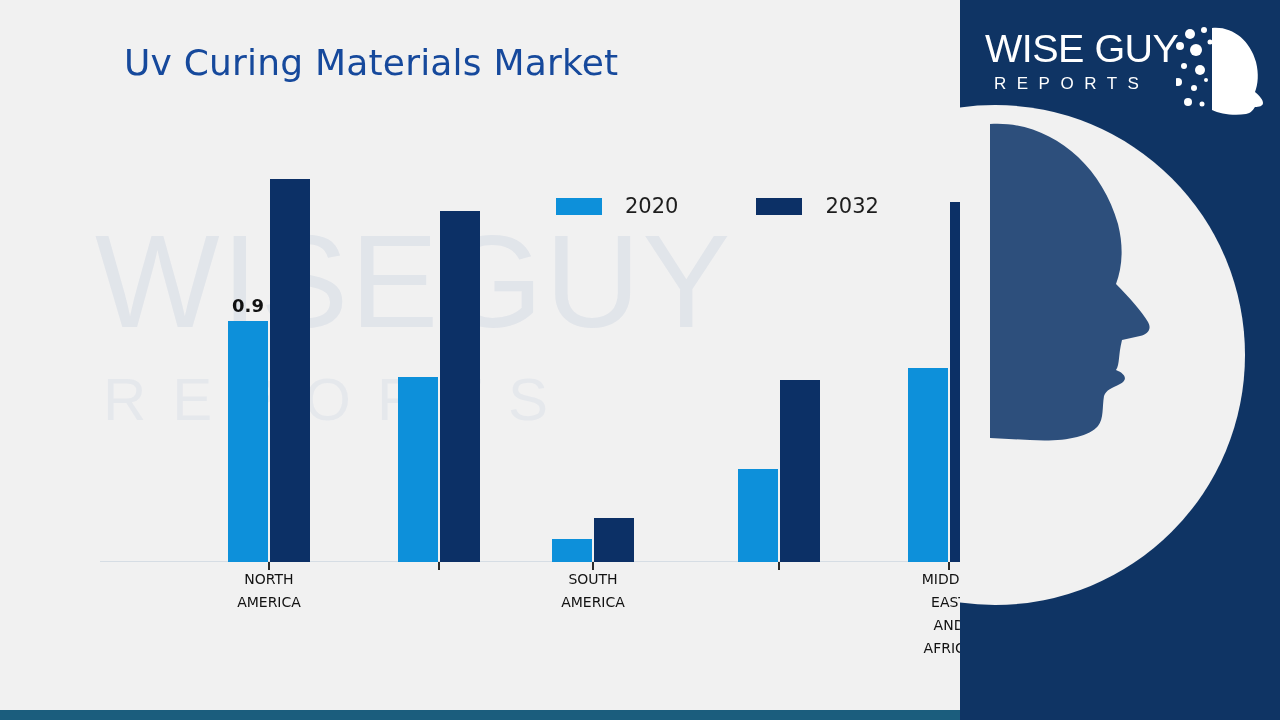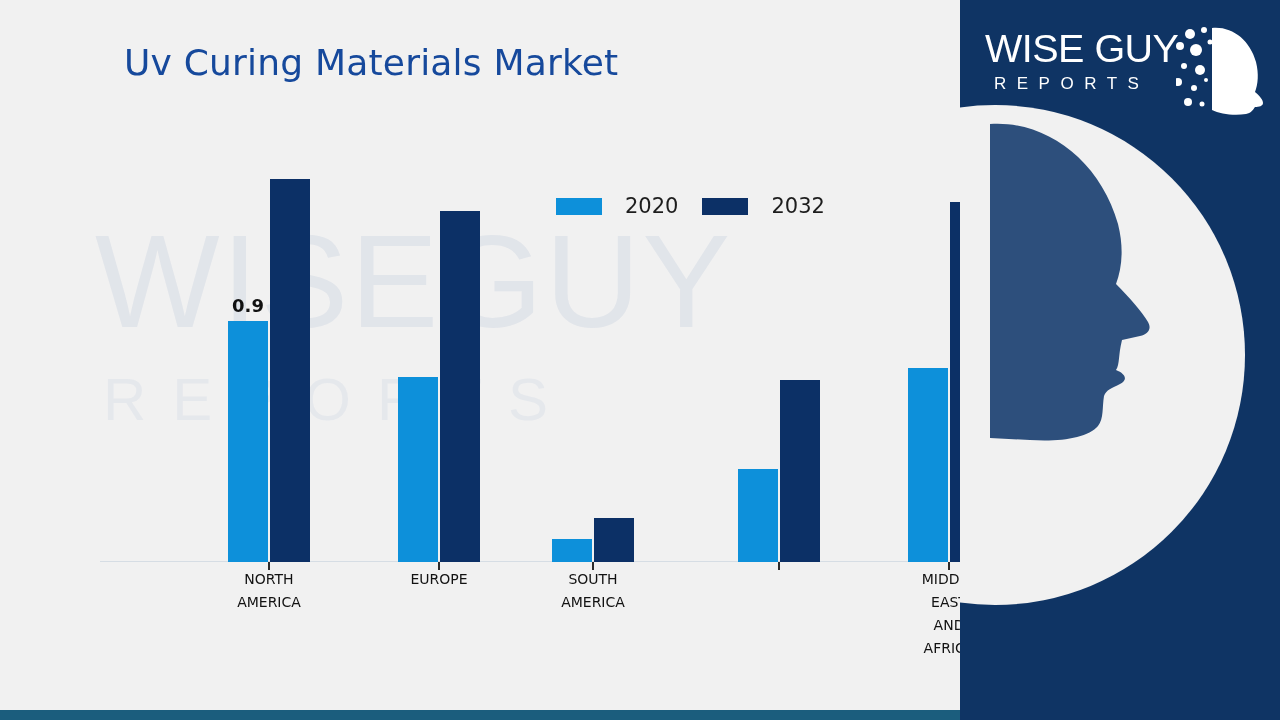--- a/index.html
+++ b/index.html
@@ -82,21 +82,21 @@
     left: 556px;
     top: 194px;
     display: flex;
     align-items: center;
     gap: 0;
   }
   .legend-item {
     display: flex;
     align-items: center;
   }
-  .legend-item + .legend-item { margin-left: 24px; }
+  .legend-item + .legend-item { margin-left: 78px; }
   .legend-swatch {
     width: 46px;
     height: 17px;
     display: inline-block;
   }
   .legend-label {
     margin-left: 23px;
     font-size: 21px;
     color: #1d1d1d;
     font-family: "DejaVu Sans", sans-serif;
@@ -270,21 +270,20 @@
             </div>
             <div class="bar s2032" style="height: 383.302px; background: rgb(12, 48, 102);"></div>
             <div class="tick"></div>
             <div class="cat-label">NORTH
 AMERICA</div>
           </div>
           <div class="group" style="left: 254px;">
             <div class="bar s2024" style="height: 184.64px; background: rgb(13, 144, 218);"></div>
             <div class="bar s2032" style="height: 350.581px; background: rgb(12, 48, 102);"></div>
             <div class="tick"></div>
-            <div class="cat-label">EUROPE</div>
           </div>
           <div class="group" style="left: 408px;">
             <div class="bar s2024" style="height: 23.3721px; background: rgb(13, 144, 218);"></div>
             <div class="bar s2032" style="height: 44.407px; background: rgb(12, 48, 102);"></div>
             <div class="tick"></div>
             <div class="cat-label">SOUTH
 AMERICA</div>
           </div>
           <div class="group" style="left: 594px;">
             <div class="bar s2024" style="height: 93.4884px; background: rgb(13, 144, 218);"></div>

